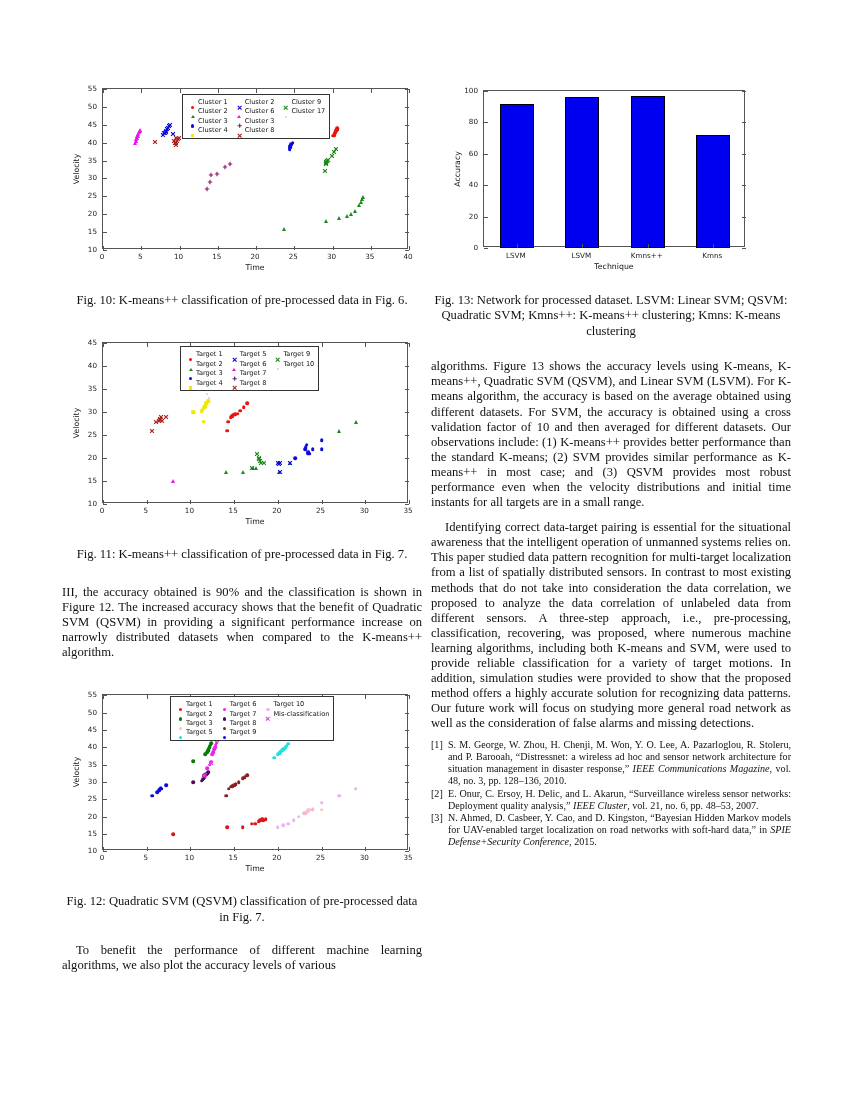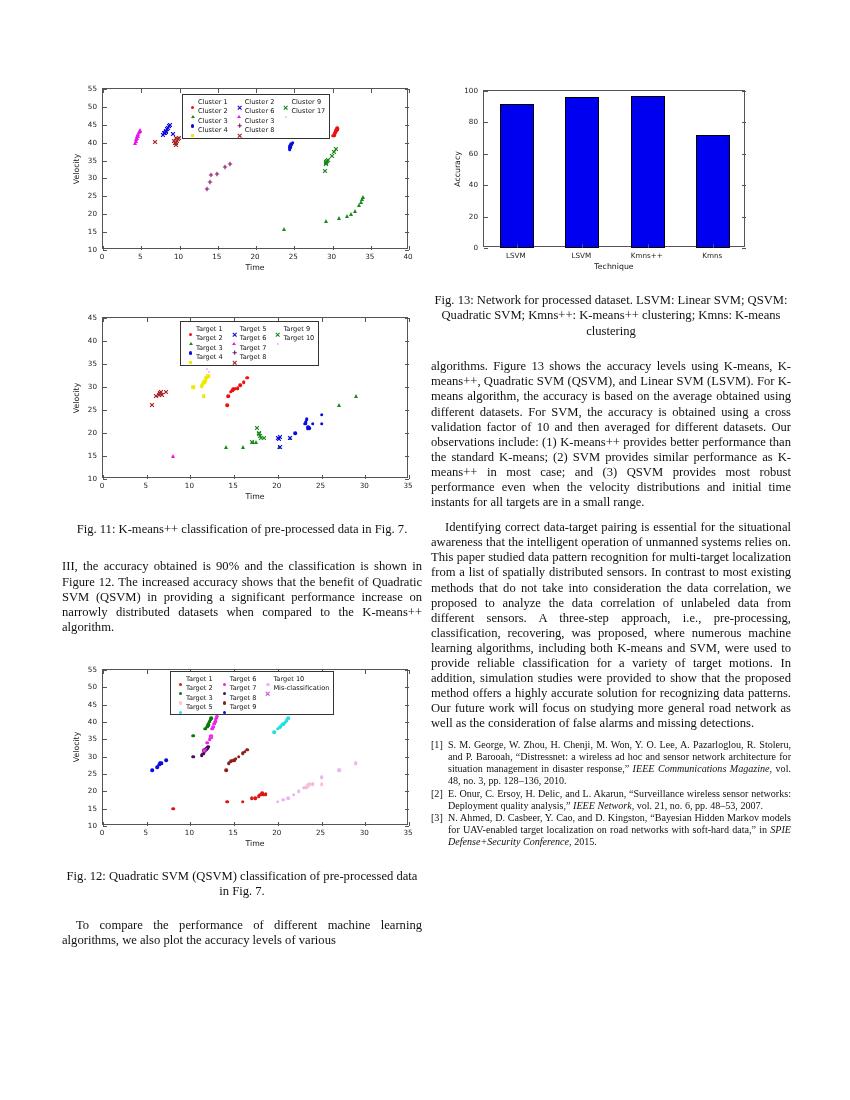--- a/index.html
+++ b/index.html
@@ -336,20 +336,21 @@
                     <path d="M1.5 1.5 L8.5 8.5 M8.5 1.5 L1.5 8.5" stroke="#1a8a1a" stroke-width="2.1" fill="none"></path>
                   </svg></span></span>
               <span class="lg-tx">Cluster 9</span>
             </div>
             <div class="lg-item">
               <span class="lg-mk"><span class="pt" style="width: 2px; height: 2px; border-radius: 50%; background: rgb(255, 176, 255); position: relative; transform: none; display: inline-block; vertical-align: middle;"></span></span>
               <span class="lg-tx">Cluster 17</span>
             </div>
           </div>
         </div>
+      <p class="caption" style="margin-top:10px;">Fig. 10: K-means++ classification of pre-processed data in Fig. 6.</p>
     </div>
 
     <div class="fig" style="margin-top:24px;">
       <div class="plot-wrap" id="fig11-wrap" style="width:360px;height:205px;">
           <div class="axes" style="left: 40px; top: 10px; width: 306px; height: 161px;">
             <div class="tick" style="left: 0px; top: 157px; width: 1px; height: 4px;"></div>
             <div class="tick" style="left: 0px; top: 0px; width: 1px; height: 4px;"></div>
             <div class="tick" style="left: 43.7143px; top: 157px; width: 1px; height: 4px;"></div>
             <div class="tick" style="left: 43.7143px; top: 0px; width: 1px; height: 4px;"></div>
             <div class="tick" style="left: 87.4286px; top: 157px; width: 1px; height: 4px;"></div>
@@ -776,21 +777,21 @@
               <span class="lg-mk"><span class="pt" style="line-height: 0; position: relative; transform: none; display: inline-block; vertical-align: middle;"><svg width="5.4" height="5.4" viewBox="0 0 10 10">
                     <path d="M1.5 1.5 L8.5 8.5 M8.5 1.5 L1.5 8.5" stroke="#dd44dd" stroke-width="2.1" fill="none"></path>
                   </svg></span></span>
               <span class="lg-tx">Mis-classification</span>
             </div>
           </div>
         </div>
       <p class="caption" style="margin-top:10px;">Fig. 12: Quadratic SVM (QSVM) classification of pre-processed data in Fig. 7.</p>
     </div>
 
-    <p class="para indent" style="margin-top:18px;">To compare the performance of different machine learning algorithms, we also plot the accuracy levels of various</p>
+    <p class="para indent" style="margin-top:18px;">To benefit the performance of different machine learning algorithms, we also plot the accuracy levels of various</p>
   </div>
 
   <div class="col-right">
 
     <div class="fig">
       <div class="plot-wrap" id="fig13-wrap" style="width:360px;height:205px;">
           <div class="axes" style="left: 52px; top: 12px; width: 262px; height: 157px;">
             <div class="tick" style="left: 0px; top: 157px; width: 4px; height: 1px;"></div>
             <div class="tick" style="left: 258px; top: 157px; width: 4px; height: 1px;"></div>
             <div class="tick" style="left: 0px; top: 125.6px; width: 4px; height: 1px;"></div>
@@ -834,21 +835,21 @@
     <p class="para indent" style="margin-top:10px;">Identifying correct data-target pairing is essential for the situational awareness that the intelligent operation of unmanned systems relies on. This paper studied data pattern recognition for multi-target localization from a list of spatially distributed sensors. In contrast to most existing methods that do not take into consideration the data correlation, we proposed to analyze the data correlation of unlabeled data from different sensors. A three-step approach, i.e., pre-processing, classification, recovering, was proposed, where numerous machine learning algorithms, including both K-means and SVM, were used to provide reliable classification for a variety of target motions. In addition, simulation studies were provided to show that the proposed method offers a highly accurate solution for recognizing data patterns. Our future work will focus on studying more general road network as well as the consideration of false alarms and missing detections.</p>
 
 
     <div class="refs" style="margin-top:8px;" id="refs-container">
         <div class="ref-row">
           <div class="ref-num">[1]</div>
           <div class="ref-body">S. M. George, W. Zhou, H. Chenji, M. Won, Y. O. Lee, A. Pazarloglou, R. Stoleru, and P. Barooah, “Distressnet: a wireless ad hoc and sensor network architecture for situation management in disaster response,” <span class="it">IEEE Communications Magazine</span>, vol. 48, no. 3, pp. 128–136, 2010.</div>
         </div>
         <div class="ref-row">
           <div class="ref-num">[2]</div>
-          <div class="ref-body">E. Onur, C. Ersoy, H. Delic, and L. Akarun, “Surveillance wireless sensor networks: Deployment quality analysis,” <span class="it">IEEE Network</span>, vol. 21, no. 6, pp. 48–53, 2007.</div>
+          <div class="ref-body">E. Onur, C. Ersoy, H. Delic, and L. Akarun, “Surveillance wireless sensor networks: Deployment quality analysis,” <span class="it">IEEE Cluster</span>, vol. 21, no. 6, pp. 48–53, 2007.</div>
         </div>
         <div class="ref-row">
           <div class="ref-num">[3]</div>
           <div class="ref-body">N. Ahmed, D. Casbeer, Y. Cao, and D. Kingston, “Bayesian Hidden Markov models for UAV-enabled target localization on road networks with soft-hard data,” in <span class="it">SPIE Defense+Security Conference</span>, 2015.</div>
         </div>
       </div>
   </div>
 </div>
 
 </body></html>

